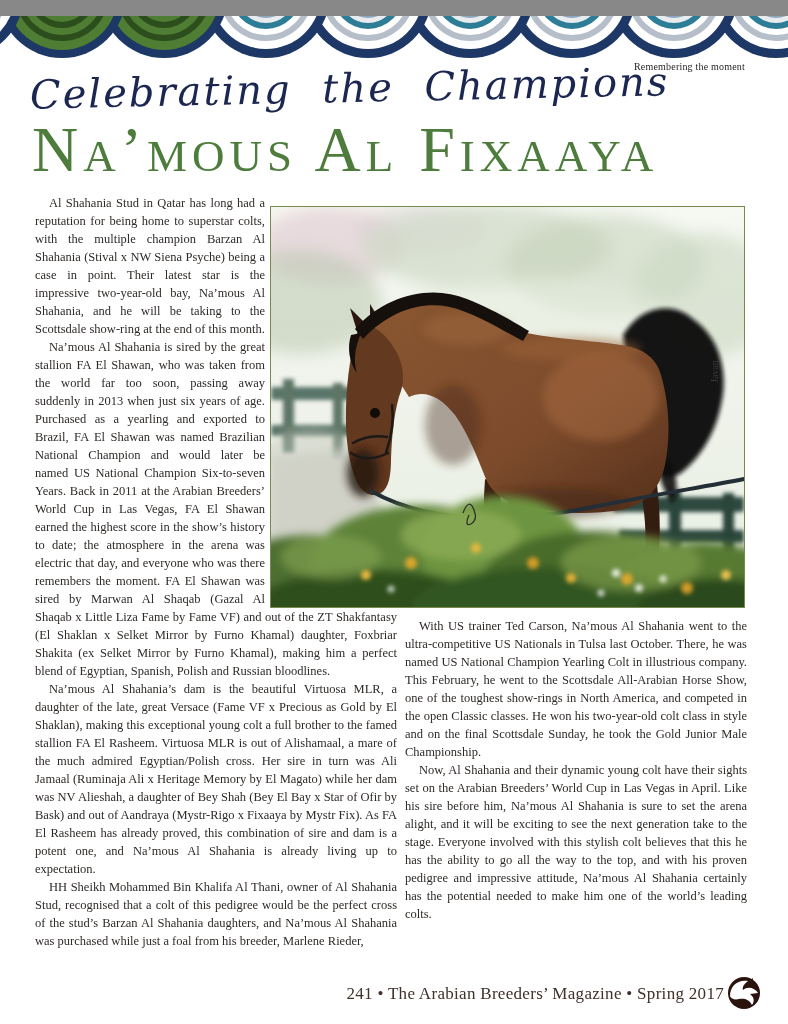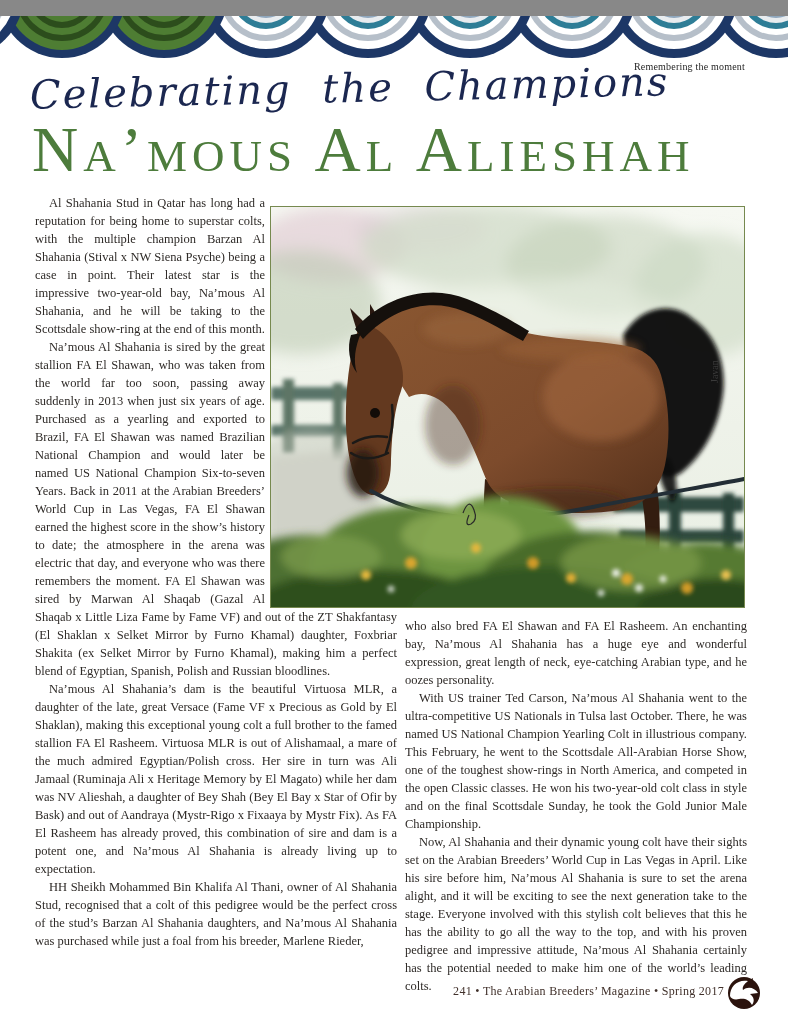--- a/index.html
+++ b/index.html
@@ -38,21 +38,21 @@
   #col2{left:405px;top:601px;width:342px;}
   .photo-intrusion{float:right;width:132px;height:413px;}
   
   .photo{
     position:absolute;left:270px;top:190px;width:473px;height:400px;
     border:1px solid #76894f;box-sizing:content-box;overflow:hidden;
   }
   .photo svg{display:block;}
   
   .footer-line{
-    position:absolute;top:968px;right:64px;font-size:12px;color:#40302a;
+    position:absolute;top:968px;right:64px;font-size:17px;color:#40302a;
     letter-spacing:.3px;font-family:"Liberation Serif",serif;
   }
   .footer-logo{position:absolute;left:726px;top:960px;width:36px;height:36px;}
 </style>
 </head>
 <body>
 
 <div id="page">
 
   <div class="border-strip">
@@ -176,21 +176,21 @@
             <circle r="5" fill="#1d6f8c"></circle>
         </g>
       </g>
     </svg>
   </div>
 
   <div class="header-note">Remembering the moment</div>
 
   <div class="script-title">Celebrating the Champions</div>
 
-  <div class="main-title">Na’mous Al Alieshah</div>
+  <div class="main-title">Na’mous Al Fixaaya</div>
 
   <div class="photo">
     <svg width="473" height="400" viewBox="0 0 473 400">
       <defs>
         <linearGradient id="bg" x1="0" y1="0" x2="0" y2="1">
           <stop offset="0" stop-color="#f6f8f2"></stop>
             <stop offset="0.55" stop-color="#eef2e9"></stop>
             <stop offset="1" stop-color="#e9efe3"></stop>
         </linearGradient>
         <linearGradient id="bay" x1="0" y1="0" x2="1" y2="1">
@@ -338,21 +338,20 @@
 
   <div id="col1" class="col">
     <div class="photo-intrusion"></div>
     <p>Al Shahania Stud in Qatar has long had a reputation for being home to superstar colts, with the multiple champion Barzan Al Shahania (Stival x NW Siena Psyche) being a case in point. Their latest star is the impressive two-year-old bay, Na’mous Al Shahania, and he will be taking to the Scottsdale show-ring at the end of this month.</p>
     <p>Na’mous Al Shahania is sired by the great stallion FA El Shawan, who was taken from the world far too soon, passing away suddenly in 2013 when just six years of age. Purchased as a yearling and exported to Brazil, FA El Shawan was named Brazilian National Champion and would later be named US National Champion Six-to-seven Years. Back in 2011 at the Arabian Breeders’ World Cup in Las Vegas, FA El Shawan earned the highest score in the show’s history to date; the atmosphere in the arena was electric that day, and everyone who was there remembers the moment. FA El Shawan was sired by Marwan Al Shaqab (Gazal Al Shaqab x Little Liza Fame by Fame VF) and out of the ZT Shakfantasy (El Shaklan x Selket Mirror by Furno Khamal) daughter, Foxbriar Shakita (ex Selket Mirror by Furno Khamal), making him a perfect blend of Egyptian, Spanish, Polish and Russian bloodlines.</p>
     <p>Na’mous Al Shahania’s dam is the beautiful Virtuosa MLR, a daughter of the late, great Versace (Fame VF x Precious as Gold by El Shaklan), making this exceptional young colt a full brother to the famed stallion FA El Rasheem. Virtuosa MLR is out of Alishamaal, a mare of the much admired Egyptian/Polish cross. Her sire in turn was Ali Jamaal (Ruminaja Ali x Heritage Memory by El Magato) while her dam was NV Alieshah, a daughter of Bey Shah (Bey El Bay x Star of Ofir by Bask) and out of Aandraya (Mystr-Rigo x Fixaaya by Mystr Fix). As FA El Rasheem has already proved, this combination of sire and dam is a potent one, and Na’mous Al Shahania is already living up to expectation.</p>
     <p>HH Sheikh Mohammed Bin Khalifa Al Thani, owner of Al Shahania Stud, recognised that a colt of this pedigree would be the perfect cross of the stud’s Barzan Al Shahania daughters, and Na’mous Al Shahania was purchased while just a foal from his breeder, Marlene Rieder,</p>
   </div>
 
   <div id="col2" class="col">
-    <p class="no-indent">who also bred FA El Shawan and FA El Rasheem. An enchanting bay, Na’mous Al Shahania has a huge eye and wonderful expression, great length of neck, eye-catching Arabian type, and he oozes personality.</p>
     <p>With US trainer Ted Carson, Na’mous Al Shahania went to the ultra-competitive US Nationals in Tulsa last October. There, he was named US National Champion Yearling Colt in illustrious company. This February, he went to the Scottsdale All-Arabian Horse Show, one of the toughest show-rings in North America, and competed in the open Classic classes. He won his two-year-old colt class in style and on the final Scottsdale Sunday, he took the Gold Junior Male Championship.</p>
     <p>Now, Al Shahania and their dynamic young colt have their sights set on the Arabian Breeders’ World Cup in Las Vegas in April. Like his sire before him, Na’mous Al Shahania is sure to set the arena alight, and it will be exciting to see the next generation take to the stage. Everyone involved with this stylish colt believes that this he has the ability to go all the way to the top, and with his proven pedigree and impressive attitude, Na’mous Al Shahania certainly has the potential needed to make him one of the world’s leading colts.</p>
   </div>
 
   <div class="footer-line">241 • The Arabian Breeders’ Magazine • Spring 2017</div>
   <div class="footer-logo">
     <svg width="36" height="36" viewBox="0 0 36 36">
       <circle cx="18" cy="17" r="16" fill="#2b130d"></circle>
       <path d="M4,20 C4,10 12,3 22,5 C18,8 16,11 17,14 C22,10 29,12 32,17
                L24,18 C28,21 29,25 26,29 C23,23 18,22 13,23 C9,24 5,23 4,20 Z" fill="#ffffff"></path>

